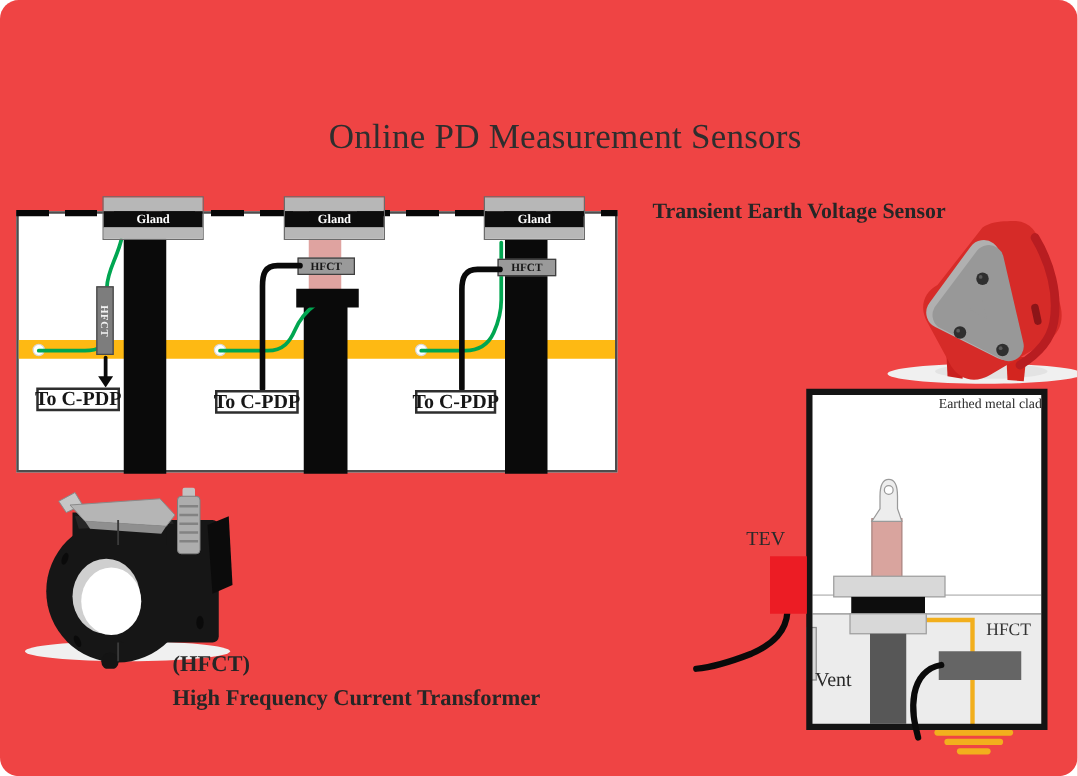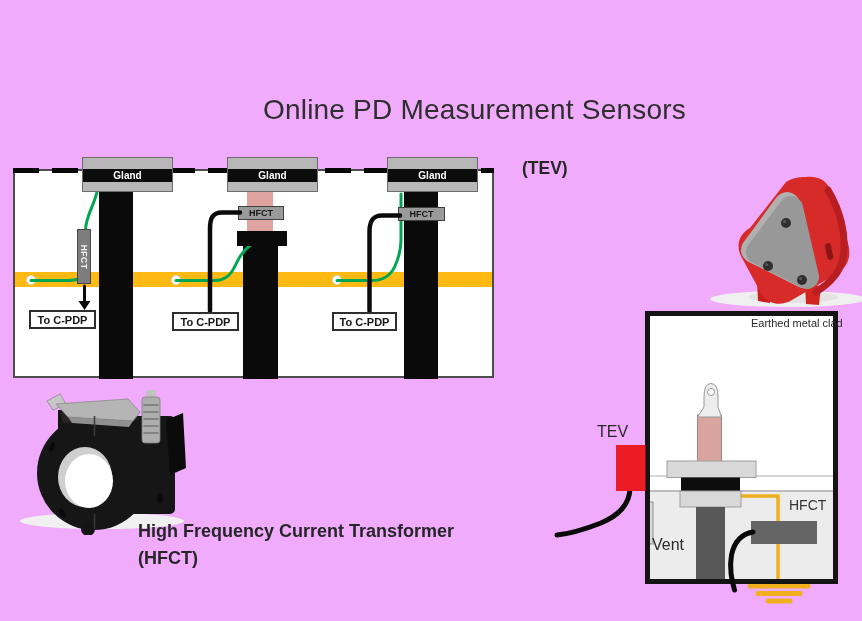--- a/index.html
+++ b/index.html
@@ -1,17 +1,17 @@
 <!DOCTYPE html>
 <html><head>
 <meta charset="utf-8">
 <style>
   html,body{margin:0;padding:0;background:#fff;}
-  #slide{position:relative;width:862px;height:621px;background:#f0abfc;overflow:hidden;
-         font-family:Liberation Sans, sans-serif;}
+  #slide{position:relative;width:862px;height:621px;background:#ef4444;overflow:hidden;
+         font-family:Liberation Serif, serif;border-radius:15px;}
   .abs{position:absolute;}
 
   
   #main-title{left:263px;top:94px;font-size:28px;letter-spacing:.2px;color:#2e2e2e;white-space:nowrap;z-index:20;}
   .section-heading{font-weight:bold;color:#262626;font-size:17.5px;line-height:26px;white-space:nowrap;z-index:20;}
   #tev-heading{left:522px;top:155px;}
   #hfct-heading{left:138px;top:518px;font-size:18px;line-height:27px;}
 
   
   #panel{left:13px;top:169px;width:481px;height:209px;border:2px solid #4d4d4d;background:#fff;box-sizing:border-box;z-index:1;}
@@ -24,37 +24,37 @@
   .cable{background:#0a0a0a;z-index:4;}
   #cable-1{left:99px;top:191px;width:34px;height:188px;}
   #cable-2{left:243px;top:245px;width:35px;height:134px;}
   #cable-3{left:404px;top:192px;width:34px;height:187px;}
   #bushing-2{left:247px;top:191px;width:26px;height:42px;background:#DFA3A0;z-index:4;}
   #cap-2{left:237px;top:231px;width:50px;height:15px;background:#0a0a0a;z-index:6;}
 
   #green-wires{left:13px;top:150px;z-index:5;}
   #black-wires{left:13px;top:150px;z-index:8;}
 
-  .gland{border:1px solid #6b6b6b;box-sizing:border-box;width:91px;height:35px;z-index:7;display:flex;flex-direction:column;}
+  .gland{border:1px solid #6b6b6b;box-sizing:border-box;width:81px;height:35px;z-index:7;display:flex;flex-direction:column;}
   .gland .g-top{height:11px;background:#b7b7b7;}
   .gland .g-mid{height:13px;background:#0c0c0c;color:#fff;font-size:10px;font-weight:bold;
                 display:flex;align-items:center;justify-content:center;line-height:13px;}
   .gland .g-bot{flex:1;background:#b7b7b7;}
   #gland-1{left:82px;top:157px;} #gland-2{left:227px;top:157px;} #gland-3{left:387px;top:157px;}
 
   #hfct-clamp-1{left:77px;top:229px;width:14px;height:55px;background:#7d7d7d;border:1px solid #474747;box-sizing:border-box;
     z-index:7;display:flex;align-items:center;justify-content:center;overflow:hidden;}
   #hfct-clamp-1 span{transform:rotate(90deg);font-size:8.5px;font-weight:bold;color:#f2f2f2;letter-spacing:.5px;}
   .hfct-h{background:#9a9a9a;border:1px solid #3f3f3f;box-sizing:border-box;z-index:7;
     display:flex;align-items:center;justify-content:center;font-size:9px;font-weight:bold;color:#161616;}
   #hfct-clamp-2{left:238px;top:206px;width:46px;height:14px;}
   #hfct-clamp-3{left:398px;top:207px;width:47px;height:14px;}
 
   .cpdp{background:#fff;border:2px solid #2e2e2e;box-sizing:border-box;z-index:9;
-    display:flex;align-items:center;justify-content:center;font-size:11px;font-weight:bold;color:#161616;white-space:nowrap;}
+    display:flex;align-items:center;justify-content:center;font-size:16px;font-weight:bold;color:#161616;white-space:nowrap;}
   #cpdp-1{left:29px;top:310px;width:67px;height:19px;}
   #cpdp-2{left:172px;top:312px;width:67px;height:19px;}
   #cpdp-3{left:332px;top:312px;width:65px;height:19px;}
 
   
   #enclosure-art{left:530px;top:300px;z-index:5;}
   .diag-label{font-size:16px;color:#2a2a2a;z-index:10;white-space:nowrap;}
   #label-earthed{left:727px;top:317px;font-size:11px;margin-left:24px;}
   #label-tev{left:597px;top:423px;}
   #label-vent{left:612px;top:536px;margin-left:40px;}
@@ -65,25 +65,25 @@
   #hfct-photo{left:20px;top:390px;z-index:6;}
 </style>
 </head>
 <body>
 
 <div id="slide">
 
   <div class="abs" id="main-title">Online PD Measurement Sensors</div>
 
   <div class="abs section-heading" id="tev-heading">
-    <div>(TEV)</div>
+    <div>Transient Earth Voltage Sensor</div>
   </div>
   <div class="abs section-heading" id="hfct-heading">
+    <div>(HFCT)</div>
     <div>High Frequency Current Transformer</div>
-    <div>(HFCT)</div>
   </div>
 
   <div class="abs" id="panel"></div>
   <div class="abs" id="busbar-dashes"></div>
   <div class="abs" id="earth-bar"></div>
   <div class="abs bar-hole" id="hole-1"></div>
   <div class="abs bar-hole" id="hole-2"></div>
   <div class="abs bar-hole" id="hole-3"></div>
 
   <div class="abs cable" id="cable-1"></div>

